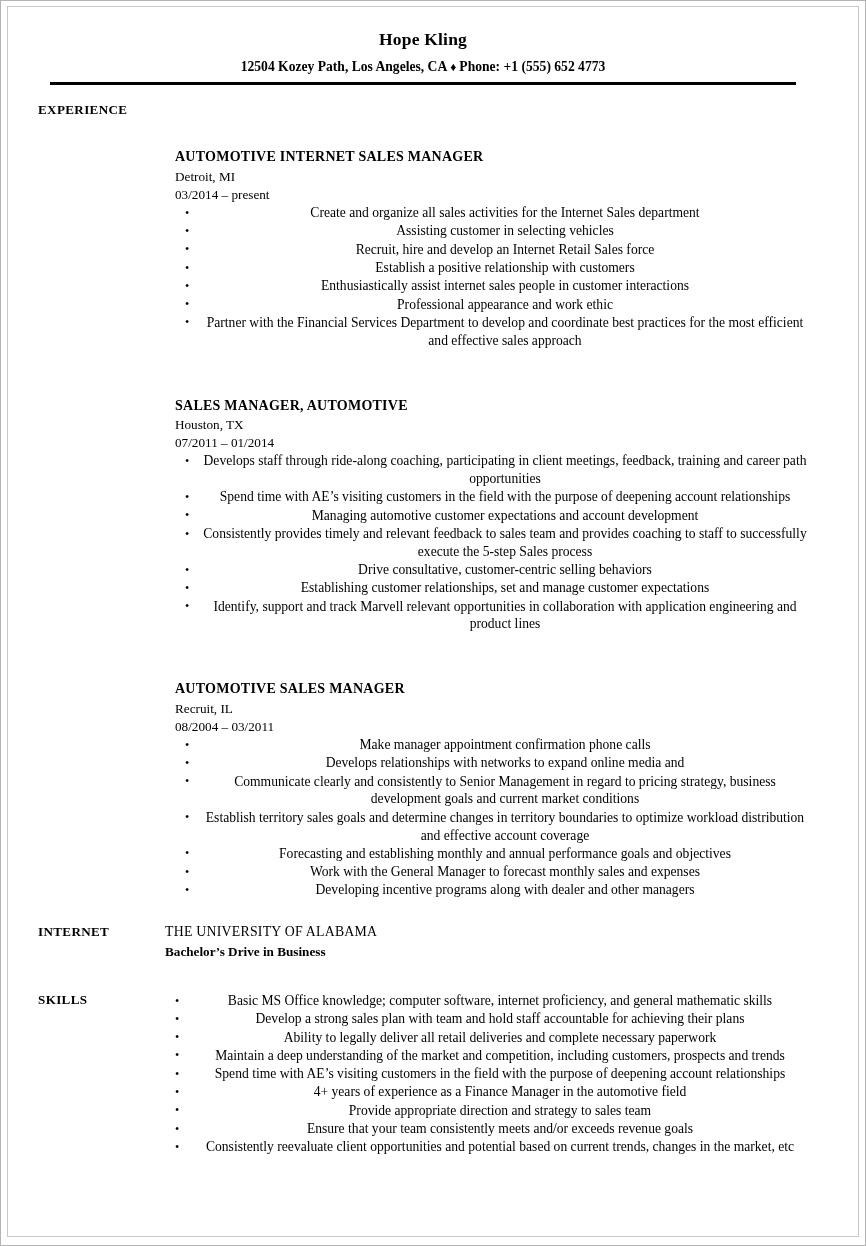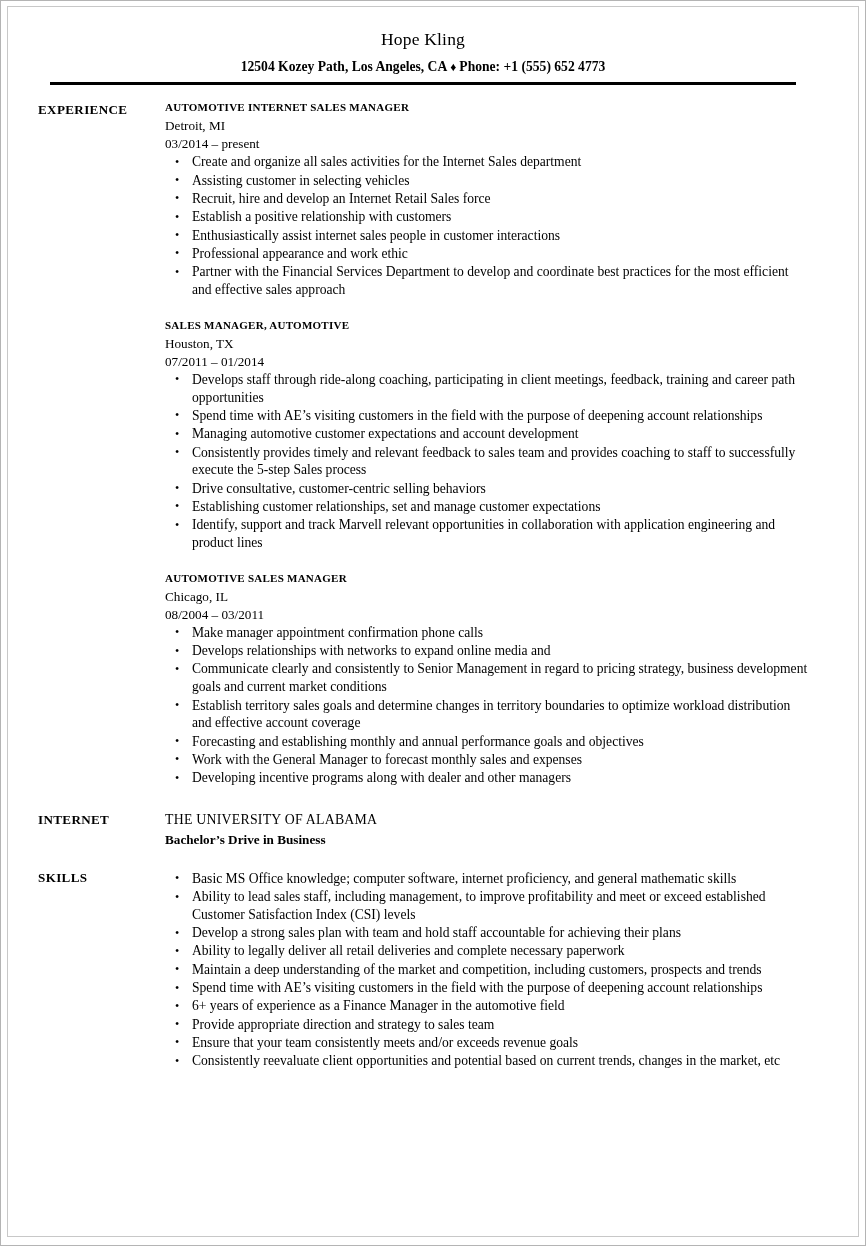--- a/index.html
+++ b/index.html
@@ -34,21 +34,21 @@
     position: absolute;
     left: 30px;
     top: 18px;
     right: 50px;
     bottom: 0;
   }
 
   
   .hdr-name {
     text-align: center;
-    font-weight: normal;
+    font-weight: bold;
     font-size: 17.5px;
     letter-spacing: 0.2px;
     margin: 0;
     padding-top: 4px;
     line-height: 1.2;
   }
   .hdr-contact {
     text-align: center;
     font-weight: bold;
     font-size: 13.6px;
@@ -80,32 +80,33 @@
     font-size: 13.1px;
     letter-spacing: 0.35px;
     padding-top: 1px;
     white-space: nowrap;
   }
   .sec-body {
     flex: 1 1 auto;
     min-width: 0;
   }
 
-  #sec-experience { margin-top: 16px; }
+  #sec-experience { margin-top: 16px; gap: 10px; }
   #sec-education  { margin-top: 24px; }
-  #sec-skills     { margin-top: 20px; }
+  #sec-skills     { margin-top: 30px; }
 
   .job { }
   .job + .job { margin-top: 20px; }
 
   .job-title {
     font-weight: bold;
-    font-size: 11px;
+    font-size: 14px;
     letter-spacing: 0.25px;
     line-height: 1.25;
+    margin-top: 47px;
   }
   .job-loc {
     font-weight: normal;
     font-size: 13.2px;
     line-height: 1.3;
     padding-top: 2px;
   }
   .job-dates {
     font-size: 13.2px;
     line-height: 1.3;
@@ -116,20 +117,21 @@
     list-style: none;
     margin: 1px 0 0 0;
     padding: 0;
   }
   ul.bullets > li {
     position: relative;
     padding-left: 27px;
     font-size: 13.6px;
     line-height: 17.8px;
     margin-top: 0.5px;
+    text-align: center;
   }
   ul.bullets > li::before {
     content: "\2022";
     position: absolute;
     left: 10px;
     top: -0.5px;
     font-size: 12px;
     line-height: 18px;
   }
 
@@ -190,21 +192,21 @@
               <li>Managing automotive customer expectations and account development</li>
               <li>Consistently provides timely and relevant feedback to sales team and provides coaching to staff to successfully execute the 5-step Sales process</li>
               <li>Drive consultative, customer-centric selling behaviors</li>
               <li>Establishing customer relationships, set and manage customer expectations</li>
               <li>Identify, support and track Marvell relevant opportunities in collaboration with application engineering and product lines</li>
             </ul>
           </div>
 
           <div class="job">
             <div class="job-title">AUTOMOTIVE SALES MANAGER</div>
-            <div class="job-loc">Chicago, IL</div>
+            <div class="job-loc">Recruit, IL</div>
             <div class="job-dates">08/2004 – 03/2011</div>
             <ul class="bullets">
               <li>Make manager appointment confirmation phone calls</li>
               <li>Develops relationships with networks to expand online media and</li>
               <li>Communicate clearly and consistently to Senior Management in regard to pricing strategy, business development goals and current market conditions</li>
               <li>Establish territory sales goals and determine changes in territory boundaries to optimize workload distribution and effective account coverage</li>
               <li>Forecasting and establishing monthly and annual performance goals and objectives</li>
               <li>Work with the General Manager to forecast monthly sales and expenses</li>
               <li>Developing incentive programs along with dealer and other managers</li>
             </ul>
@@ -219,26 +221,25 @@
           <div class="edu-school">THE UNIVERSITY OF ALABAMA</div>
           <div class="edu-degree">Bachelor’s Drive in Business</div>
         </div>
       </div>
 
       <div class="section" id="sec-skills">
         <div class="sec-label">SKILLS</div>
         <div class="sec-body">
           <ul class="bullets">
             <li>Basic MS Office knowledge; computer software, internet proficiency, and general mathematic skills</li>
-            <li>Ability to lead sales staff, including management, to improve profitability and meet or exceed established Customer Satisfaction Index (CSI) levels</li>
             <li>Develop a strong sales plan with team and hold staff accountable for achieving their plans</li>
             <li>Ability to legally deliver all retail deliveries and complete necessary paperwork</li>
             <li>Maintain a deep understanding of the market and competition, including customers, prospects and trends</li>
             <li>Spend time with AE’s visiting customers in the field with the purpose of deepening account relationships</li>
-            <li>6+ years of experience as a Finance Manager in the automotive field</li>
+            <li>4+ years of experience as a Finance Manager in the automotive field</li>
             <li>Provide appropriate direction and strategy to sales team</li>
             <li>Ensure that your team consistently meets and/or exceeds revenue goals</li>
             <li>Consistently reevaluate client opportunities and potential based on current trends, changes in the market, etc</li>
           </ul>
         </div>
       </div>
 
     </div>
   </div>
 </div>

